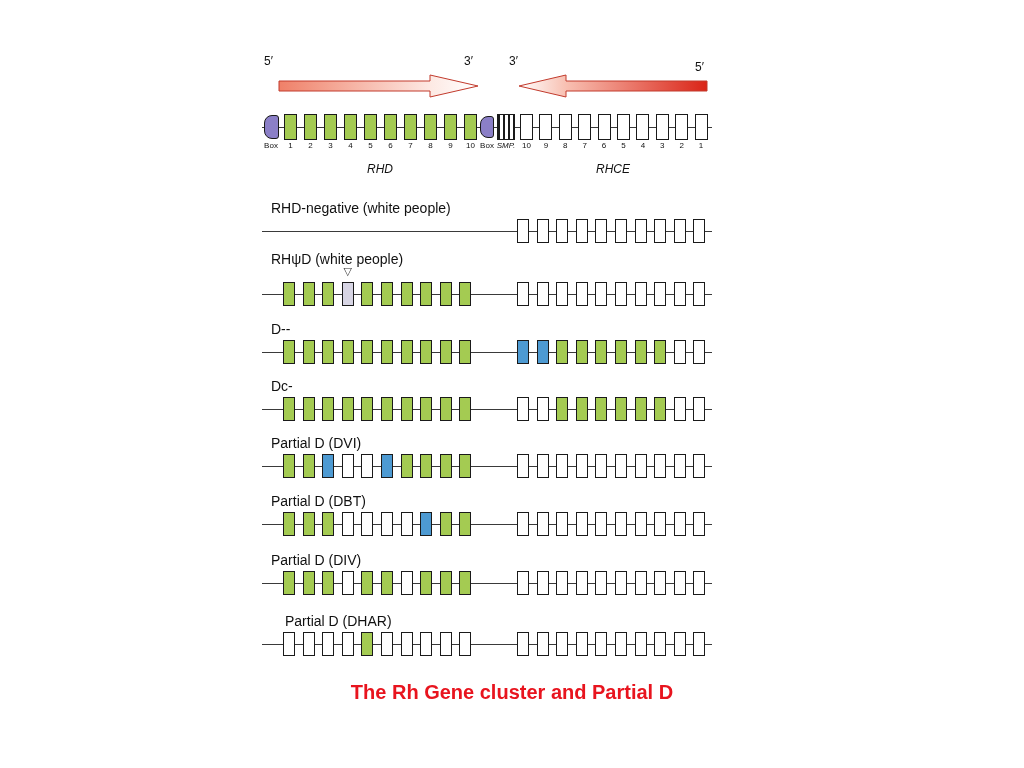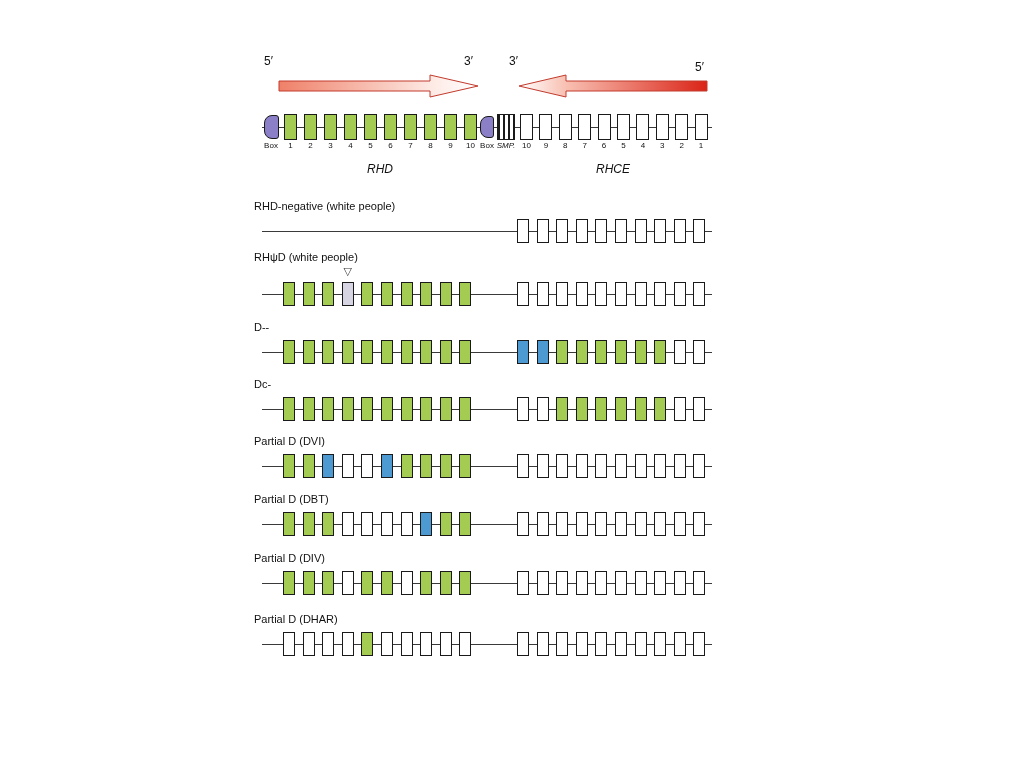--- a/index.html
+++ b/index.html
@@ -2,21 +2,21 @@
 <html><head>
 <meta charset="utf-8">
 <style>
   html,body{margin:0;padding:0;background:#ffffff;}
   #canvas{position:relative;width:1024px;height:768px;background:#ffffff;
           font-family:"Liberation Sans",sans-serif;color:#111;overflow:hidden;}
   #diagram{position:absolute;left:0;top:0;width:100%;height:100%;}
   .abs{position:absolute;}
   .exon{position:absolute;border:1px solid #1a1a1a;box-sizing:border-box;background:#fff;}
   .hline{position:absolute;height:1px;background:#3a3a3a;}
-  .lbl{position:absolute;font-size:11px;color:#111;white-space:nowrap;}
+  .lbl{position:absolute;font-size:14px;color:#111;white-space:nowrap;margin-left:17px;}
   .num{position:absolute;font-size:8px;text-align:center;color:#111;white-space:nowrap;}
   .gene-name{position:absolute;font-size:12px;font-style:italic;text-align:center;color:#111;}
   .prime{position:absolute;font-size:12px;color:#111;}
   .caption{position:absolute;left:0;top:681px;width:1024px;text-align:center;
            font-size:20px;font-weight:bold;}
 </style>
 </head>
 <body>
 
 <div id="canvas">
@@ -237,21 +237,21 @@
       <div class="exon" style="left: 517px; top: 571px; width: 12px; height: 24px; background: rgb(255, 255, 255);"></div>
       <div class="exon" style="left: 536.6px; top: 571px; width: 12px; height: 24px; background: rgb(255, 255, 255);"></div>
       <div class="exon" style="left: 556.2px; top: 571px; width: 12px; height: 24px; background: rgb(255, 255, 255);"></div>
       <div class="exon" style="left: 575.8px; top: 571px; width: 12px; height: 24px; background: rgb(255, 255, 255);"></div>
       <div class="exon" style="left: 595.4px; top: 571px; width: 12px; height: 24px; background: rgb(255, 255, 255);"></div>
       <div class="exon" style="left: 615px; top: 571px; width: 12px; height: 24px; background: rgb(255, 255, 255);"></div>
       <div class="exon" style="left: 634.6px; top: 571px; width: 12px; height: 24px; background: rgb(255, 255, 255);"></div>
       <div class="exon" style="left: 654.2px; top: 571px; width: 12px; height: 24px; background: rgb(255, 255, 255);"></div>
       <div class="exon" style="left: 673.8px; top: 571px; width: 12px; height: 24px; background: rgb(255, 255, 255);"></div>
       <div class="exon" style="left: 693.4px; top: 571px; width: 12px; height: 24px; background: rgb(255, 255, 255);"></div>
-      <div class="lbl" style="left: 254px; top: 613px; text-align: center;">Partial D (DHAR)</div>
+      <div class="lbl" style="left: 268px; top: 613px; text-align: center;">Partial D (DHAR)</div>
       <div class="hline" style="left: 262px; top: 644px; width: 450px; background: rgb(58, 58, 58);"></div>
       <div class="exon" style="left: 283px; top: 632px; width: 12px; height: 24px; background: rgb(255, 255, 255);"></div>
       <div class="exon" style="left: 302.6px; top: 632px; width: 12px; height: 24px; background: rgb(255, 255, 255);"></div>
       <div class="exon" style="left: 322.2px; top: 632px; width: 12px; height: 24px; background: rgb(255, 255, 255);"></div>
       <div class="exon" style="left: 341.8px; top: 632px; width: 12px; height: 24px; background: rgb(255, 255, 255);"></div>
       <div class="exon" style="left: 361.4px; top: 632px; width: 12px; height: 24px; background: rgb(164, 203, 82);"></div>
       <div class="exon" style="left: 381px; top: 632px; width: 12px; height: 24px; background: rgb(255, 255, 255);"></div>
       <div class="exon" style="left: 400.6px; top: 632px; width: 12px; height: 24px; background: rgb(255, 255, 255);"></div>
       <div class="exon" style="left: 420.2px; top: 632px; width: 12px; height: 24px; background: rgb(255, 255, 255);"></div>
       <div class="exon" style="left: 439.8px; top: 632px; width: 12px; height: 24px; background: rgb(255, 255, 255);"></div>
@@ -261,13 +261,14 @@
       <div class="exon" style="left: 556.2px; top: 632px; width: 12px; height: 24px; background: rgb(255, 255, 255);"></div>
       <div class="exon" style="left: 575.8px; top: 632px; width: 12px; height: 24px; background: rgb(255, 255, 255);"></div>
       <div class="exon" style="left: 595.4px; top: 632px; width: 12px; height: 24px; background: rgb(255, 255, 255);"></div>
       <div class="exon" style="left: 615px; top: 632px; width: 12px; height: 24px; background: rgb(255, 255, 255);"></div>
       <div class="exon" style="left: 634.6px; top: 632px; width: 12px; height: 24px; background: rgb(255, 255, 255);"></div>
       <div class="exon" style="left: 654.2px; top: 632px; width: 12px; height: 24px; background: rgb(255, 255, 255);"></div>
       <div class="exon" style="left: 673.8px; top: 632px; width: 12px; height: 24px; background: rgb(255, 255, 255);"></div>
       <div class="exon" style="left: 693.4px; top: 632px; width: 12px; height: 24px; background: rgb(255, 255, 255);"></div>
     </div>
 
+  <div class="caption" style="color: rgb(232, 20, 30);">The Rh Gene cluster and Partial D</div>
 </div>
 
 </body></html>

